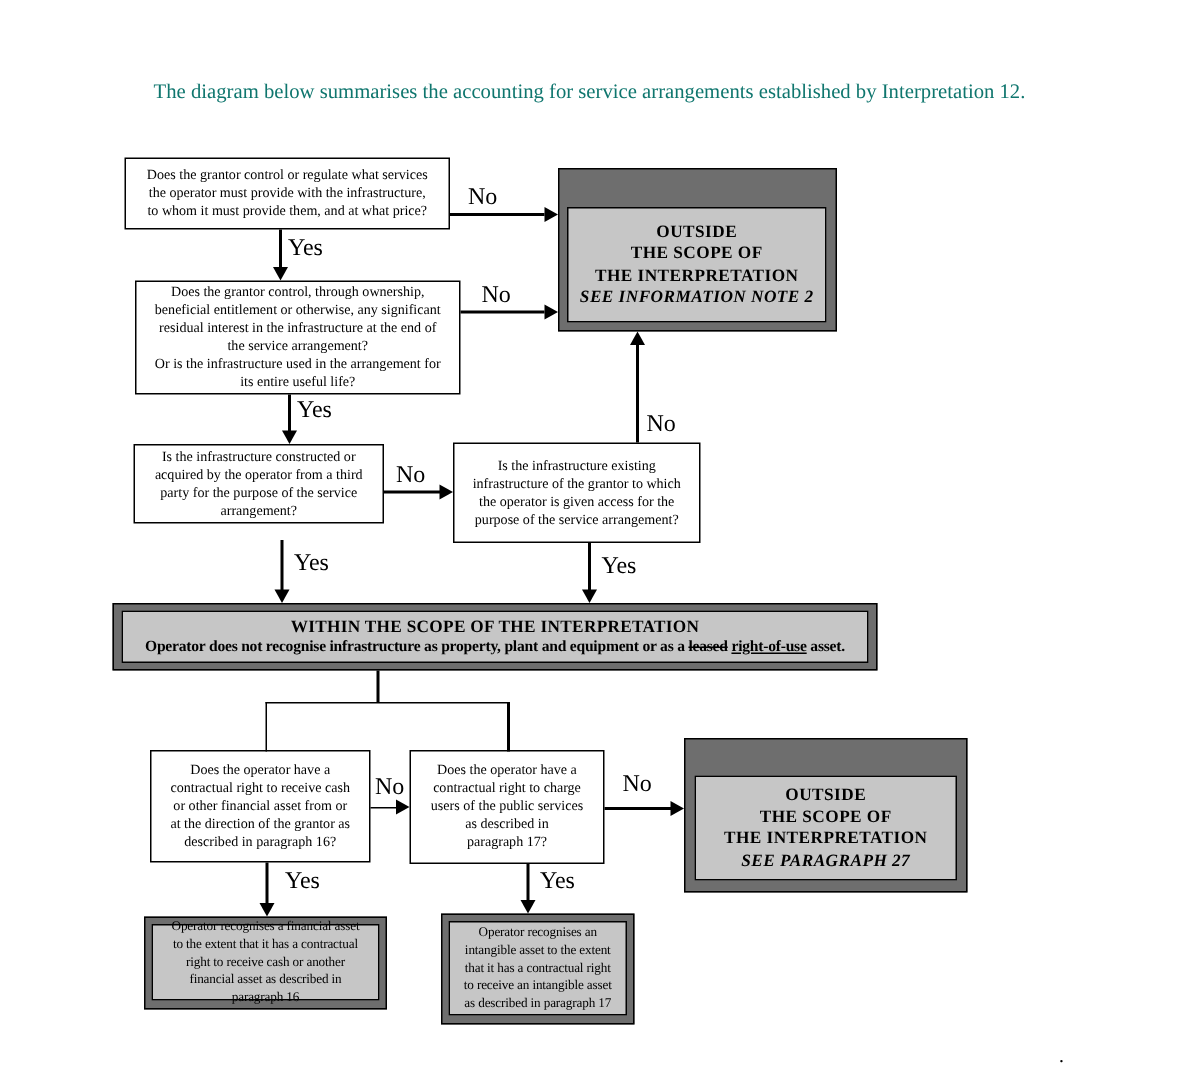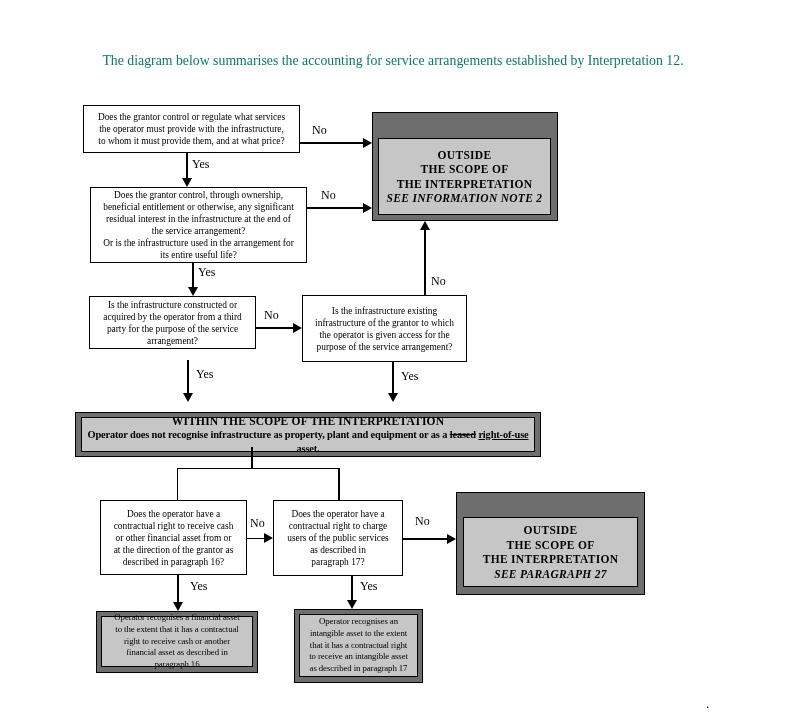--- a/index.html
+++ b/index.html
@@ -28,21 +28,21 @@
   .outside-line{font-weight:bold;font-size:11.5px;line-height:14.5px;letter-spacing:0.3px;}
   .outside-ital{font-weight:bold;font-style:italic;font-size:11.5px;line-height:14.5px;letter-spacing:0.3px;text-align:right;}
   .banner-head{font-weight:bold;font-size:11.5px;line-height:14px;letter-spacing:0.2px;}
   .banner-body{font-weight:bold;font-size:10.4px;line-height:14px;letter-spacing:-0.15px;}
   .struck{text-decoration:line-through;}
   .underlined{text-decoration:underline;}
   .resulttext{
     font-size:8.8px;line-height:11.8px;white-space:pre-line;letter-spacing:-0.1px;
   }
   .line{position:absolute;background:#000;}
-  .elabel{position:absolute;font-size:12px;color:#000;}
+  .elabel{position:absolute;font-size:16px;color:#000;}
   .arrow{position:absolute;width:0;height:0;}
   .arrow-right{border-top:5px solid transparent;border-bottom:5px solid transparent;border-left:9px solid #000;}
   .arrow-down{border-left:5px solid transparent;border-right:5px solid transparent;border-top:9px solid #000;}
   .arrow-up{border-left:5px solid transparent;border-right:5px solid transparent;border-bottom:9px solid #000;}
   .dot{position:absolute;font-size:13px;}
 </style>
 </head>
 <body>
 
 <div id="canvas">
@@ -72,21 +72,21 @@
   <div class="qbox" style="left:89px;top:296px;width:167px;height:53px;">Is the infrastructure constructed or
 acquired by the operator from a third
 party for the purpose of the service
 arrangement?</div>
 
   <div class="qbox" style="left:302px;top:295px;width:165px;height:67px;">Is the infrastructure existing
 infrastructure of the grantor to which
 the operator is given access for the
 purpose of the service arrangement?</div>
 
-  <div class="graybox" style="left:75px;top:412px;width:466px;height:45px;text-decoration:underline;">
+  <div class="graybox" style="left:75px;top:402px;width:510px;height:45px;text-decoration:underline;">
     <div class="grayinner" style="left:5px;right:5px;top:4px;bottom:4px;">
       <div class="banner-head">WITHIN THE SCOPE OF THE INTERPRETATION</div>
       <div class="banner-body">
         <span>Operator does not recognise infrastructure as property, plant and equipment or as a</span>
         <span class="struck">leased</span>
         <span class="underlined">right-of-use</span>
         <span>asset.</span>
       </div>
     </div>
   </div>

